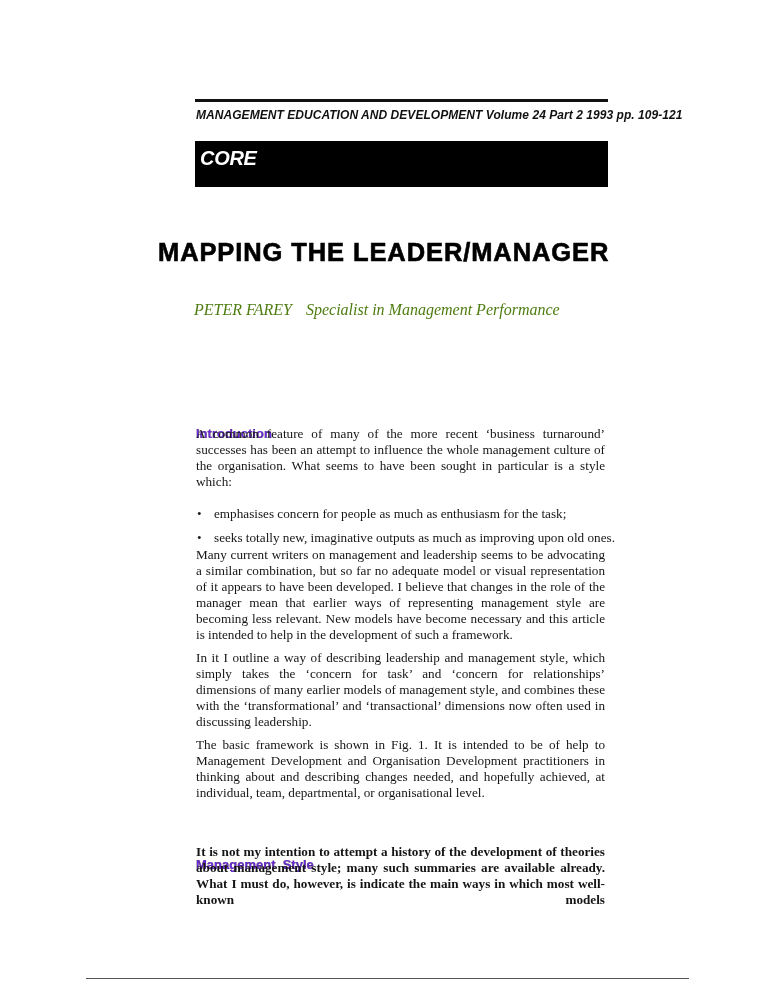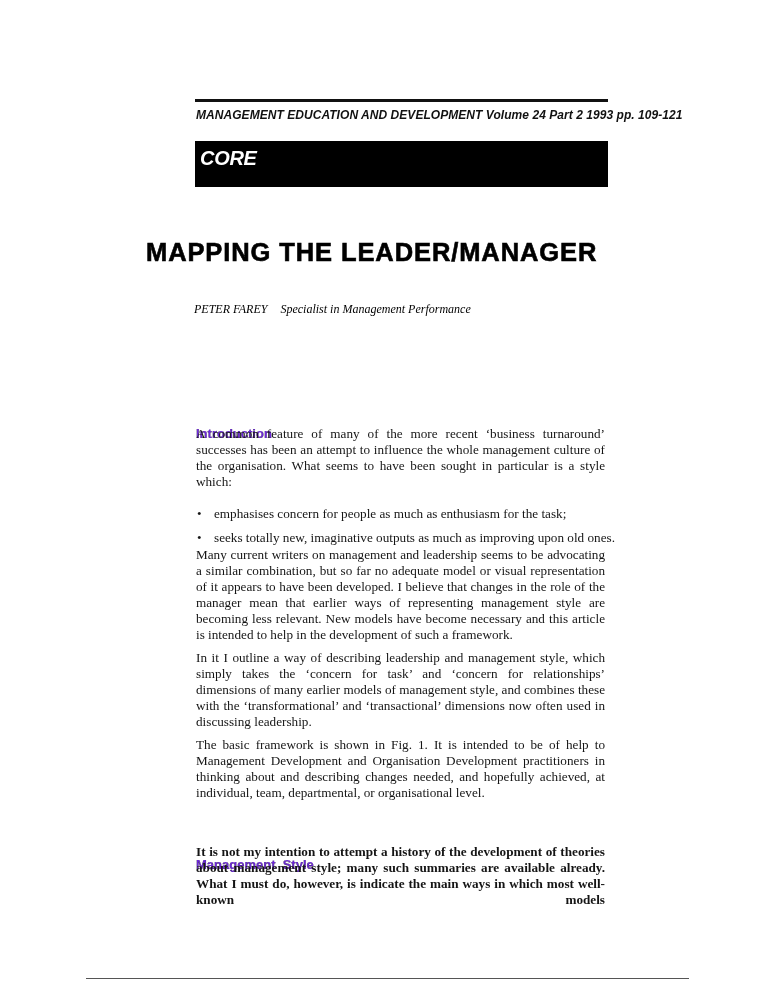--- a/index.html
+++ b/index.html
@@ -16,30 +16,30 @@
     .section-bar {
       left: 195px; top: 141px; width: 413px; height: 46px; background: #000000;
     }
     .section-bar span {
       position: absolute; left: 5px; top: 6px;
       font-family: "Liberation Sans", sans-serif; font-weight: bold; font-style: italic;
       font-size: 20px; color: #ffffff; letter-spacing: -0.3px;
     }
 
     .title {
-      left: 146px; top: 238px;
+      left: 158px; top: 238px;
       font-family: "Liberation Sans", sans-serif; font-weight: bold;
       font-size: 25.5px; letter-spacing: 0.9px; color: #000; white-space: nowrap; text-align: right;
       -webkit-text-stroke: 0.6px #000;
     }
 
     .author {
       left: 194px; top: 300px; width: 400px;
-      font-family: "Liberation Serif", serif; font-style: italic; font-size: 12px;
-      line-height: 19px; color: #000000;
+      font-family: "Liberation Serif", serif; font-style: italic; font-size: 16px;
+      line-height: 19px; color: #4d7c0f;
     }
     .author .name { margin-right: 10px; }
 
     .col { left: 196px; width: 409px; font-family: "Liberation Serif", serif; font-size: 13.2px; line-height: 16px; color: #151515; }
     .col p { margin: 0; text-align: justify; }
     .heading {
       font-family: "Liberation Sans", sans-serif; font-weight: bold; font-size: 13px;
       line-height: 15px; color: #6d28d9; -webkit-text-stroke: 0.2px #000;
     }
     .bullet-row { position: absolute; left: 196px; width: 409px; font-family: "Liberation Serif", serif; font-size: 13.2px; line-height: 16px; color: #151515; }

